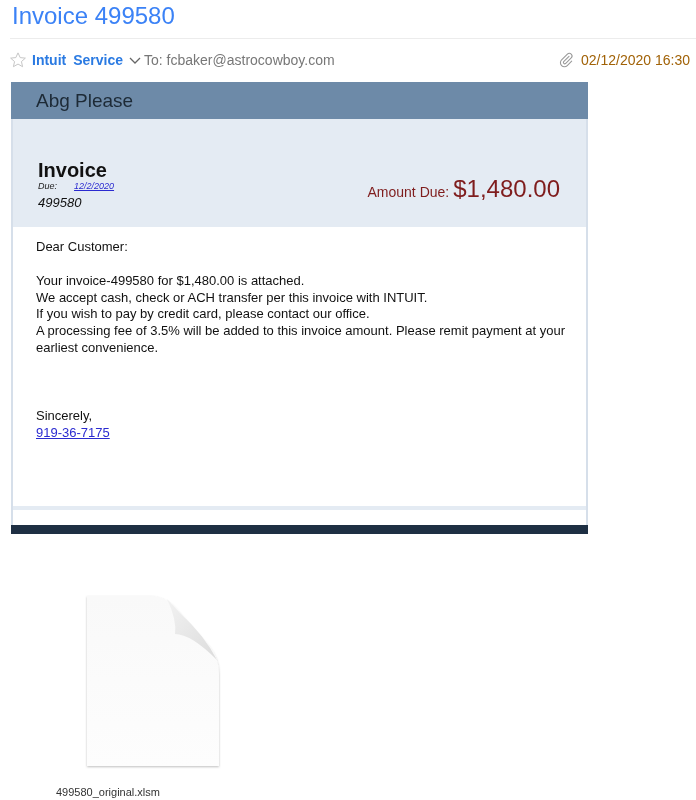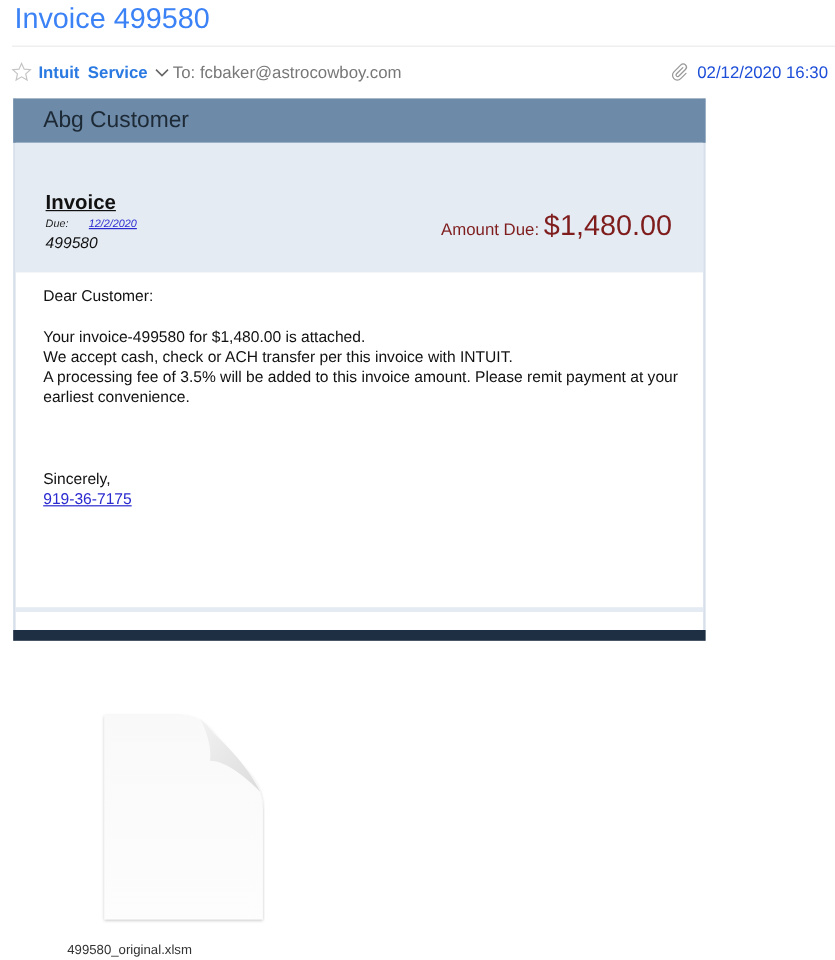--- a/index.html
+++ b/index.html
@@ -8,28 +8,28 @@
 
   .subject { position: absolute; left: 12px; top: 2px; font-size: 24px; color: #3b82f6; font-weight: normal; }
   .divider { position: absolute; left: 10px; right: 0; top: 38px; height: 1px; background: #ececec; }
 
   .meta { position: absolute; left: 9px; right: 6px; top: 48px; height: 24px; display: flex; align-items: center; font-size: 14px; }
   .star { width: 18px; height: 18px; margin-right: 5px; }
   .sender { color: #2a7ae2; font-weight: bold; }
   .sender .sp { display: inline-block; width: 7px; }
   .chev { width: 12px; height: 10px; margin: 0 3px 0 6px; }
   .to { color: #777; }
-  .meta-right { margin-left: auto; display: flex; align-items: center; color: #1d4ed8; }
+  .meta-right { margin-left: auto; display: flex; align-items: center; color: #a16207; }
   .clip { width: 16px; height: 16px; margin-right: 7px; }
 
   .card { position: absolute; left: 11px; top: 82px; width: 577px; height: 452px; border-left: 2px solid #d6dfea; border-right: 2px solid #d6dfea; background: #fff; }
   .card-head { position: absolute; left: -2px; right: -2px; top: 0; height: 37px; background: #6d8aa8; }
   .card-head span { position: absolute; left: 25px; top: 8px; font-size: 19px; color: #1d2a36; }
   .band { position: absolute; left: 0; right: 0; top: 37px; height: 108px; background: #e4ebf3; }
-  .inv-title { position: absolute; left: 25px; top: 40px; font-size: 17px; font-weight: bold; color: #111; text-decoration: underline; }
+  .inv-title { position: absolute; left: 25px; top: 40px; font-size: 20px; font-weight: bold; color: #111; }
   .due { position: absolute; left: 25px; top: 62px; font-size: 9px; font-style: italic; color: #222; }
   .due a { color: #2a2ad0; text-decoration: underline; margin-left: 17px; }
   .invno { position: absolute; left: 25px; top: 76px; font-size: 13px; font-style: italic; color: #111; }
   .amount { position: absolute; right: 26px; top: 56px; display: flex; align-items: baseline; color: #7f1d1d; }
   .amount .lbl { font-size: 14px; margin-right: 4px; }
   .amount .val { font-size: 24px; }
 
   .body { position: absolute; left: 23px; top: 157px; right: 20px; font-size: 13px; line-height: 16.8px; color: #111; }
   .body p { margin: 0; }
   .gap { height: 17px; }
@@ -63,39 +63,40 @@
   <div class="meta-right">
     <svg class="clip" viewBox="0 0 24 24">
       <path d="M16.5 6.5l-8 8a2 2 0 0 0 2.8 2.8l8.5-8.5a4 4 0 0 0-5.7-5.7L5.4 11.8a6 6 0 0 0 8.5 8.5l6.6-6.6" fill="none" stroke="#999" stroke-width="1.6" stroke-linecap="round"></path>
     </svg>
     <span>02/12/2020 16:30</span>
   </div>
 </div>
 
 <div class="card">
   <div class="card-head">
-    <span>Abg Customer</span>
+    <span>Abg Please</span>
   </div>
   <div class="band">
     <div class="inv-title">Invoice</div>
     <div class="due">
       <span>Due:</span><a>12/2/2020</a>
     </div>
     <div class="invno">499580</div>
     <div class="amount">
       <span class="lbl">Amount Due:</span>
       <span class="val">$1,480.00</span>
     </div>
   </div>
 
   <div class="body">
     <p>Dear Customer:</p>
     <div class="gap"></div>
     <p>Your invoice-499580 for $1,480.00 is attached.</p>
     <p>We accept cash, check or ACH transfer per this invoice with INTUIT.</p>
+    <p>If you wish to pay by credit card, please contact our office.</p>
     <p>A processing fee of 3.5% will be added to this invoice amount. Please remit payment at your earliest convenience.</p>
     <div class="gap"></div>
     <div class="gap2"></div>
     <p>Sincerely,</p>
     <p><a class="phone">919-36-7175</a></p>
   </div>
 
   <div class="strip-light"></div>
   <div class="strip-dark"></div>
 </div>

